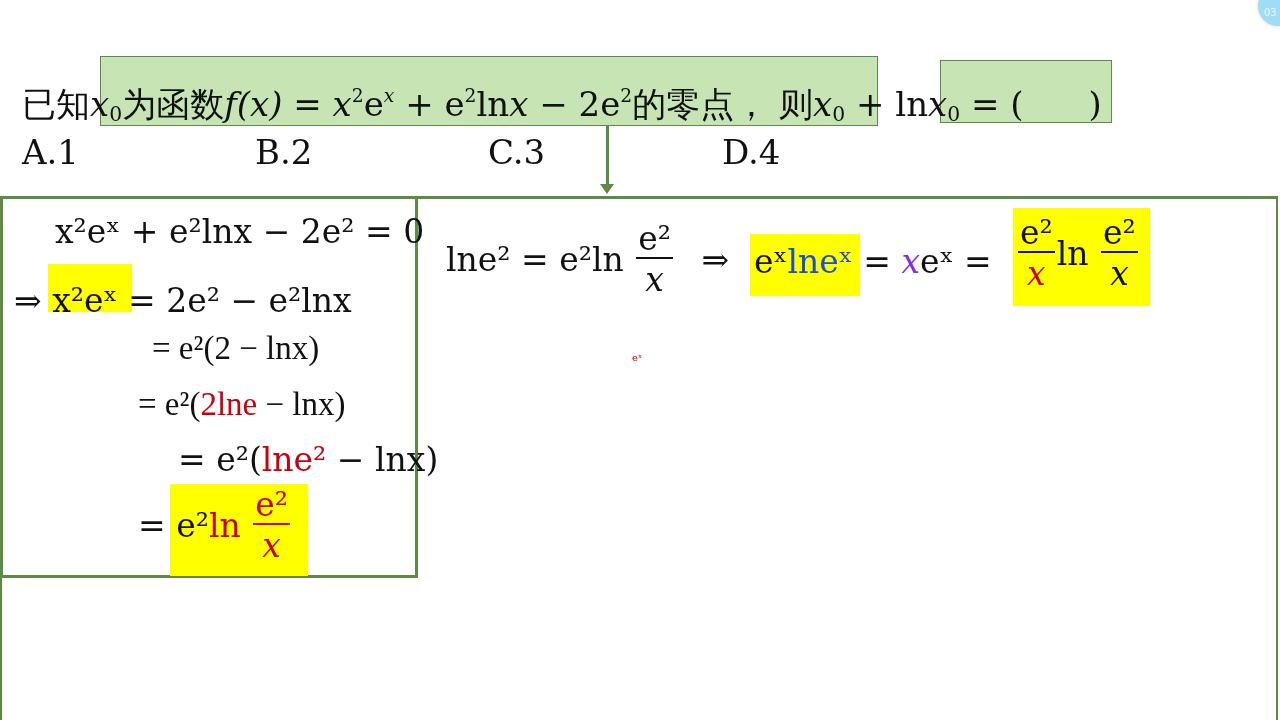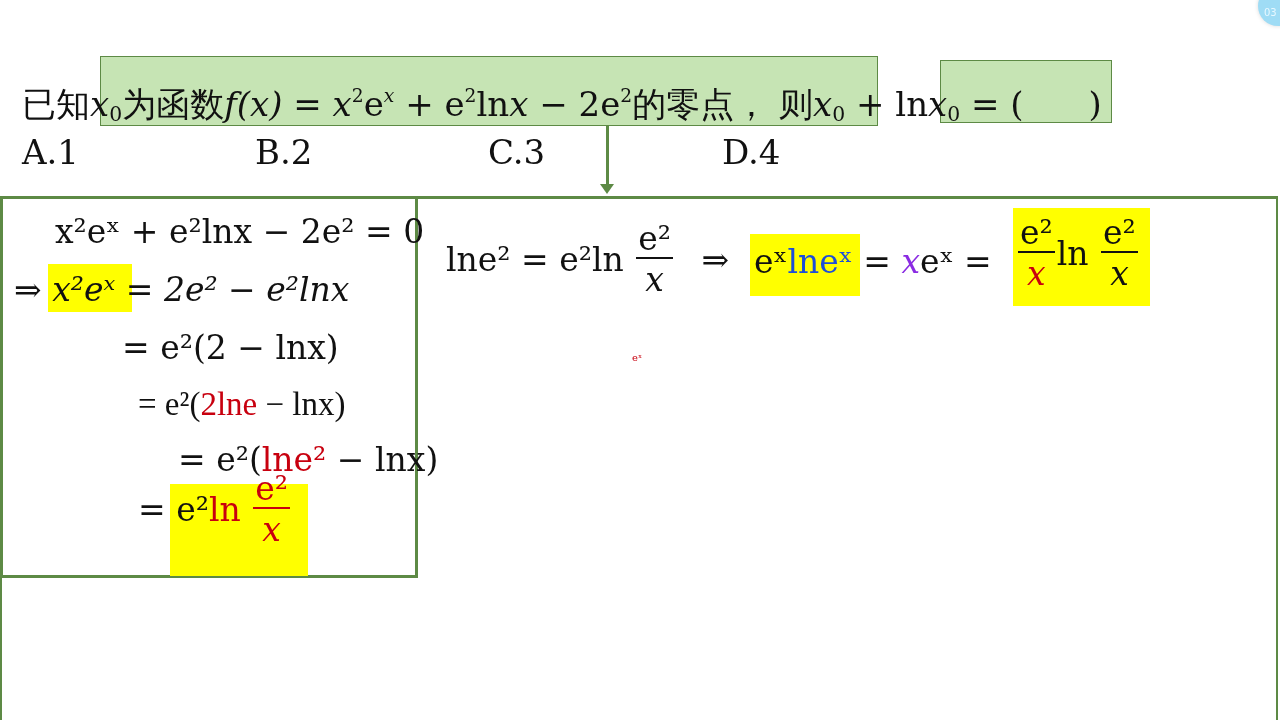--- a/index.html
+++ b/index.html
@@ -71,37 +71,37 @@
 
 <div class="abs arrow-line"></div>
 <div class="abs arrow-head"></div>
 
 <div class="abs frame-outer"></div>
 <div class="abs frame-left"></div>
 
 <div class="line" style="left:28px; top:210px;margin-left:27px;">x²eˣ + e²lnx − 2e² = 0</div>
 
 <div class="abs hl-yellow" style="left:48px; top:264px; width:84px; height:48px;"></div>
-<div class="line" style="left:14px; top:268px;font-style:italic;">
+<div class="line" style="left:14px; top:279px;">
   <span>⇒</span>
   <span>x²eˣ</span><span> = 2e² − e²lnx</span>
 </div>
 
-<div class="line" style="left:122px; top:326px;">= e²(2 − lnx)</div>
+<div class="line" style="left:152px; top:326px;font-family:Liberation Serif, serif;">= e²(2 − lnx)</div>
 
 <div class="line" style="left:138px; top:382px;font-family:Liberation Serif, serif;">
   <span>= e²(</span><span class="red">2lne</span><span> − lnx)</span>
 </div>
 
 <div class="line" style="left:138px; top:438px;margin-left:40px;">
   <span>= e²(</span><span class="red">lne²</span><span> − lnx)</span>
 </div>
 
 <div class="abs hl-yellow" style="left:170px; top:484px; width:138px; height:92px;"></div>
-<div class="line" style="left:138px; top:472px; line-height:1;">
+<div class="line" style="left:138px; top:488px; line-height:1;">
   <span style="vertical-align:middle">=</span>
   <span style="vertical-align:middle">e²</span><span class="red" style="vertical-align:middle">ln</span>
   <span class="frac red"><span class="num">e²</span><span class="den it" style="border-top-color:#c8000f">x</span></span>
 </div>
 
 <div class="line" style="left:446px; top:222px; line-height:1;">
   <span style="vertical-align:middle">lne² = e²ln</span>
   <span class="frac"><span class="num">e²</span><span class="den it">x</span></span>
   <span style="vertical-align:middle; margin-left:16px">⇒</span>
 </div>

